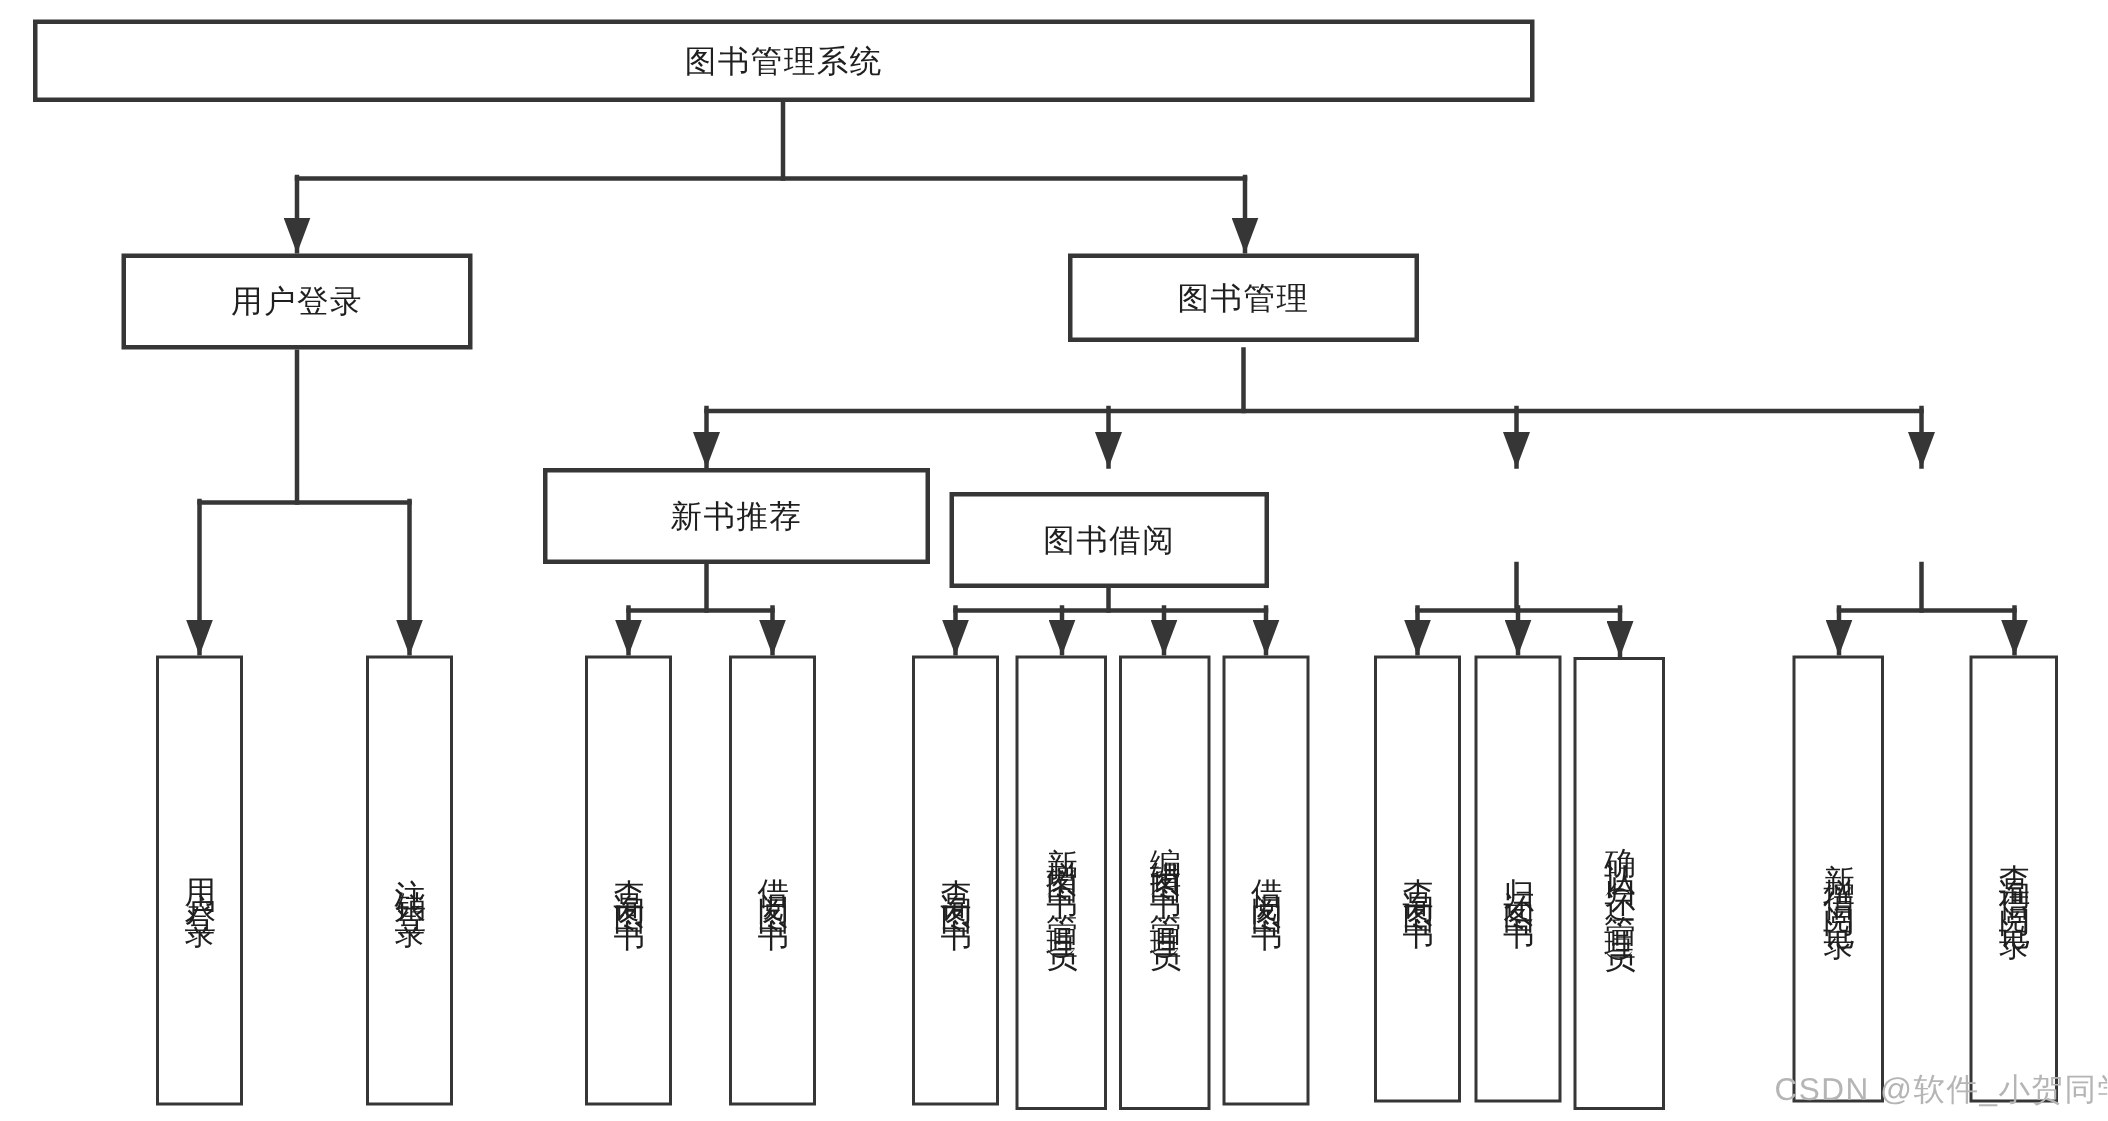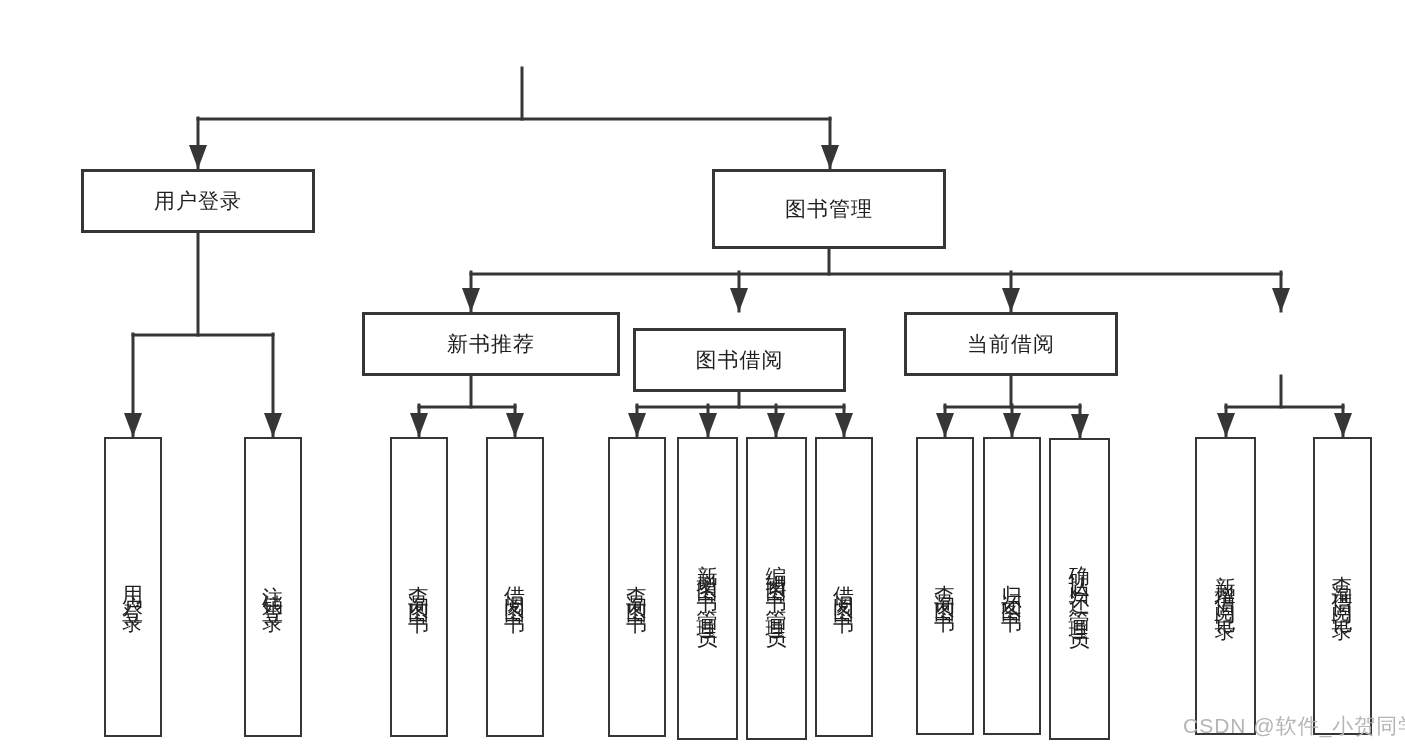--- a/index.html
+++ b/index.html
@@ -94,36 +94,36 @@
       <line x1="1012" y1="405" x2="1012" y2="436" marker-end="url(#ah)"></line>
       <line x1="1080" y1="405" x2="1080" y2="437" marker-end="url(#ah)"></line>
 
       <line x1="1281" y1="376" x2="1281" y2="407"></line>
       <line x1="1226" y1="407" x2="1343" y2="407"></line>
       <line x1="1226" y1="405" x2="1226" y2="436" marker-end="url(#ah)"></line>
       <line x1="1343" y1="405" x2="1343" y2="436" marker-end="url(#ah)"></line>
     </g>
   </svg>
 
+  <div class="box" style="left:22px;top:13px;width:1001px;height:55px">
+    <span>图书管理系统</span>
+  </div>
 
   <div class="box" style="left:81px;top:169px;width:234px;height:64px">
     <span>用户登录</span>
   </div>
-  <div class="box" style="left:712px;top:169px;width:234px;height:80px">
+  <div class="box" style="left:712px;top:169px;width:234px;height:59px">
     <span>图书管理</span>
   </div>
 
   <div class="box" style="left:362px;top:312px;width:258px;height:64px">
     <span>新书推荐</span>
   </div>
   <div class="box" style="left:633px;top:328px;width:213px;height:64px">
     <span>图书借阅</span>
-  </div>
-  <div class="box" style="left:904px;top:312px;width:214px;height:64px">
-    <span>当前借阅</span>
   </div>
 
   <div class="leaf" style="left:104px;top:437px;width:58px;height:300px">
     <span>用户登录</span>
   </div>
   <div class="leaf" style="left:244px;top:437px;width:58px;height:300px">
     <span>注销登录</span>
   </div>
 
   <div class="leaf" style="left:390px;top:437px;width:58px;height:300px">

